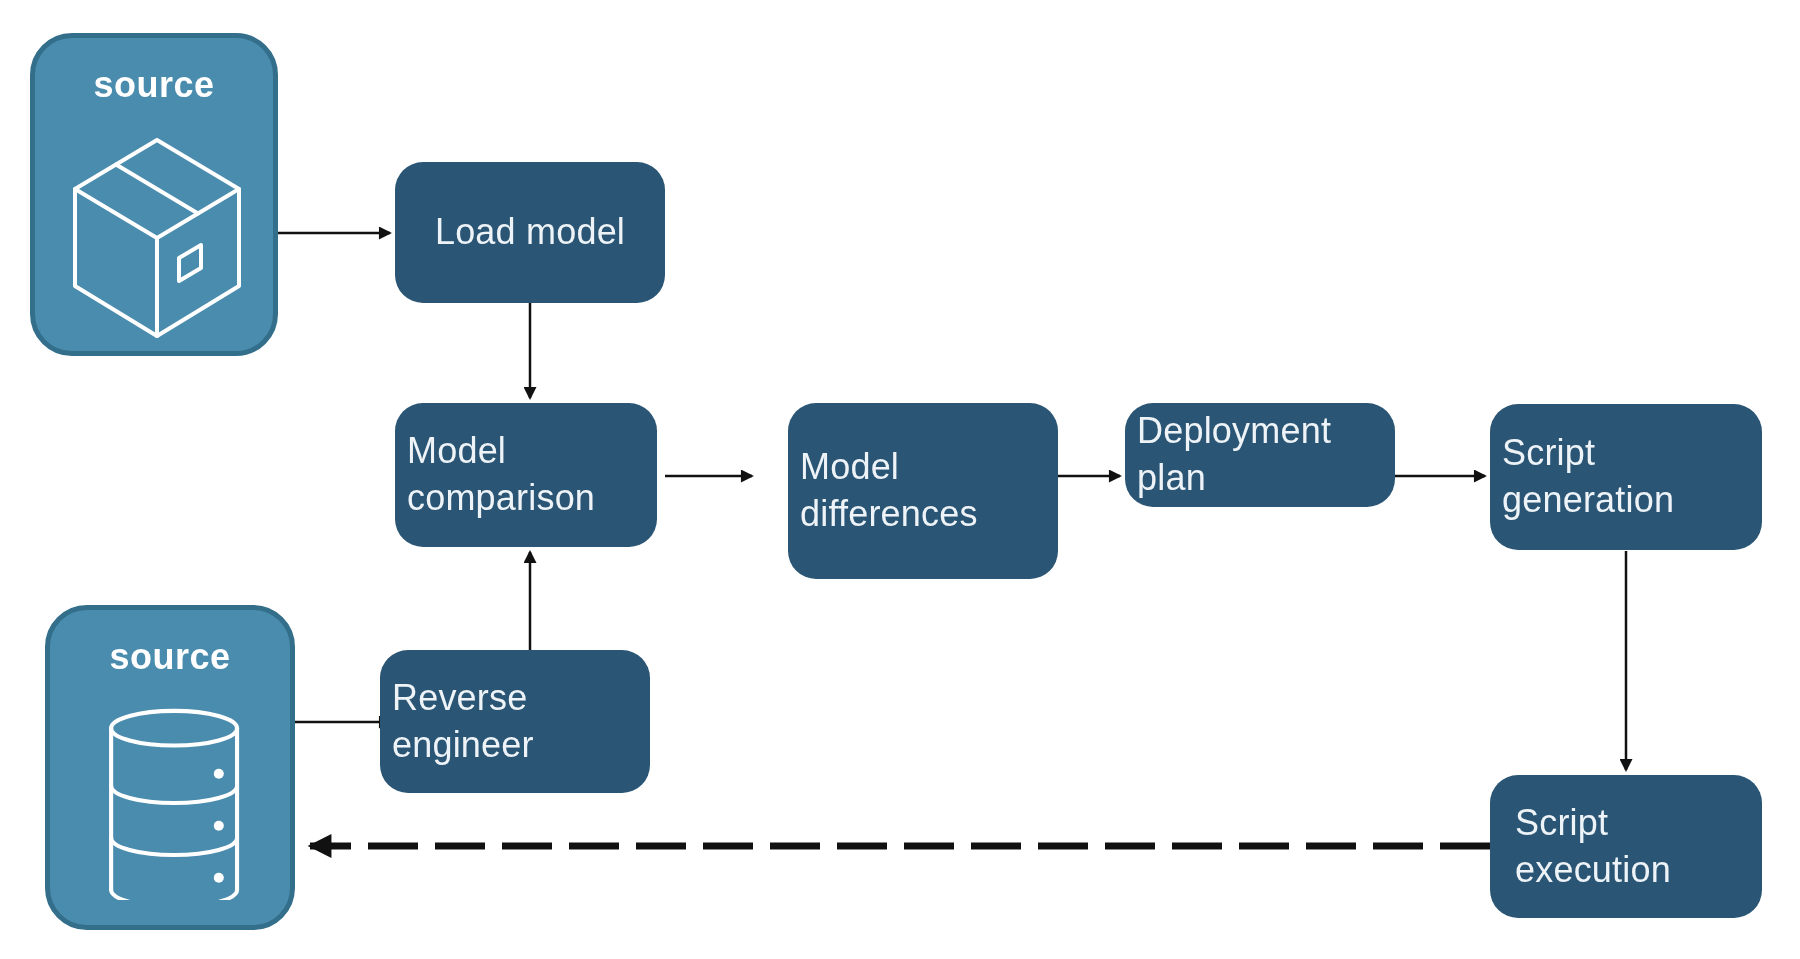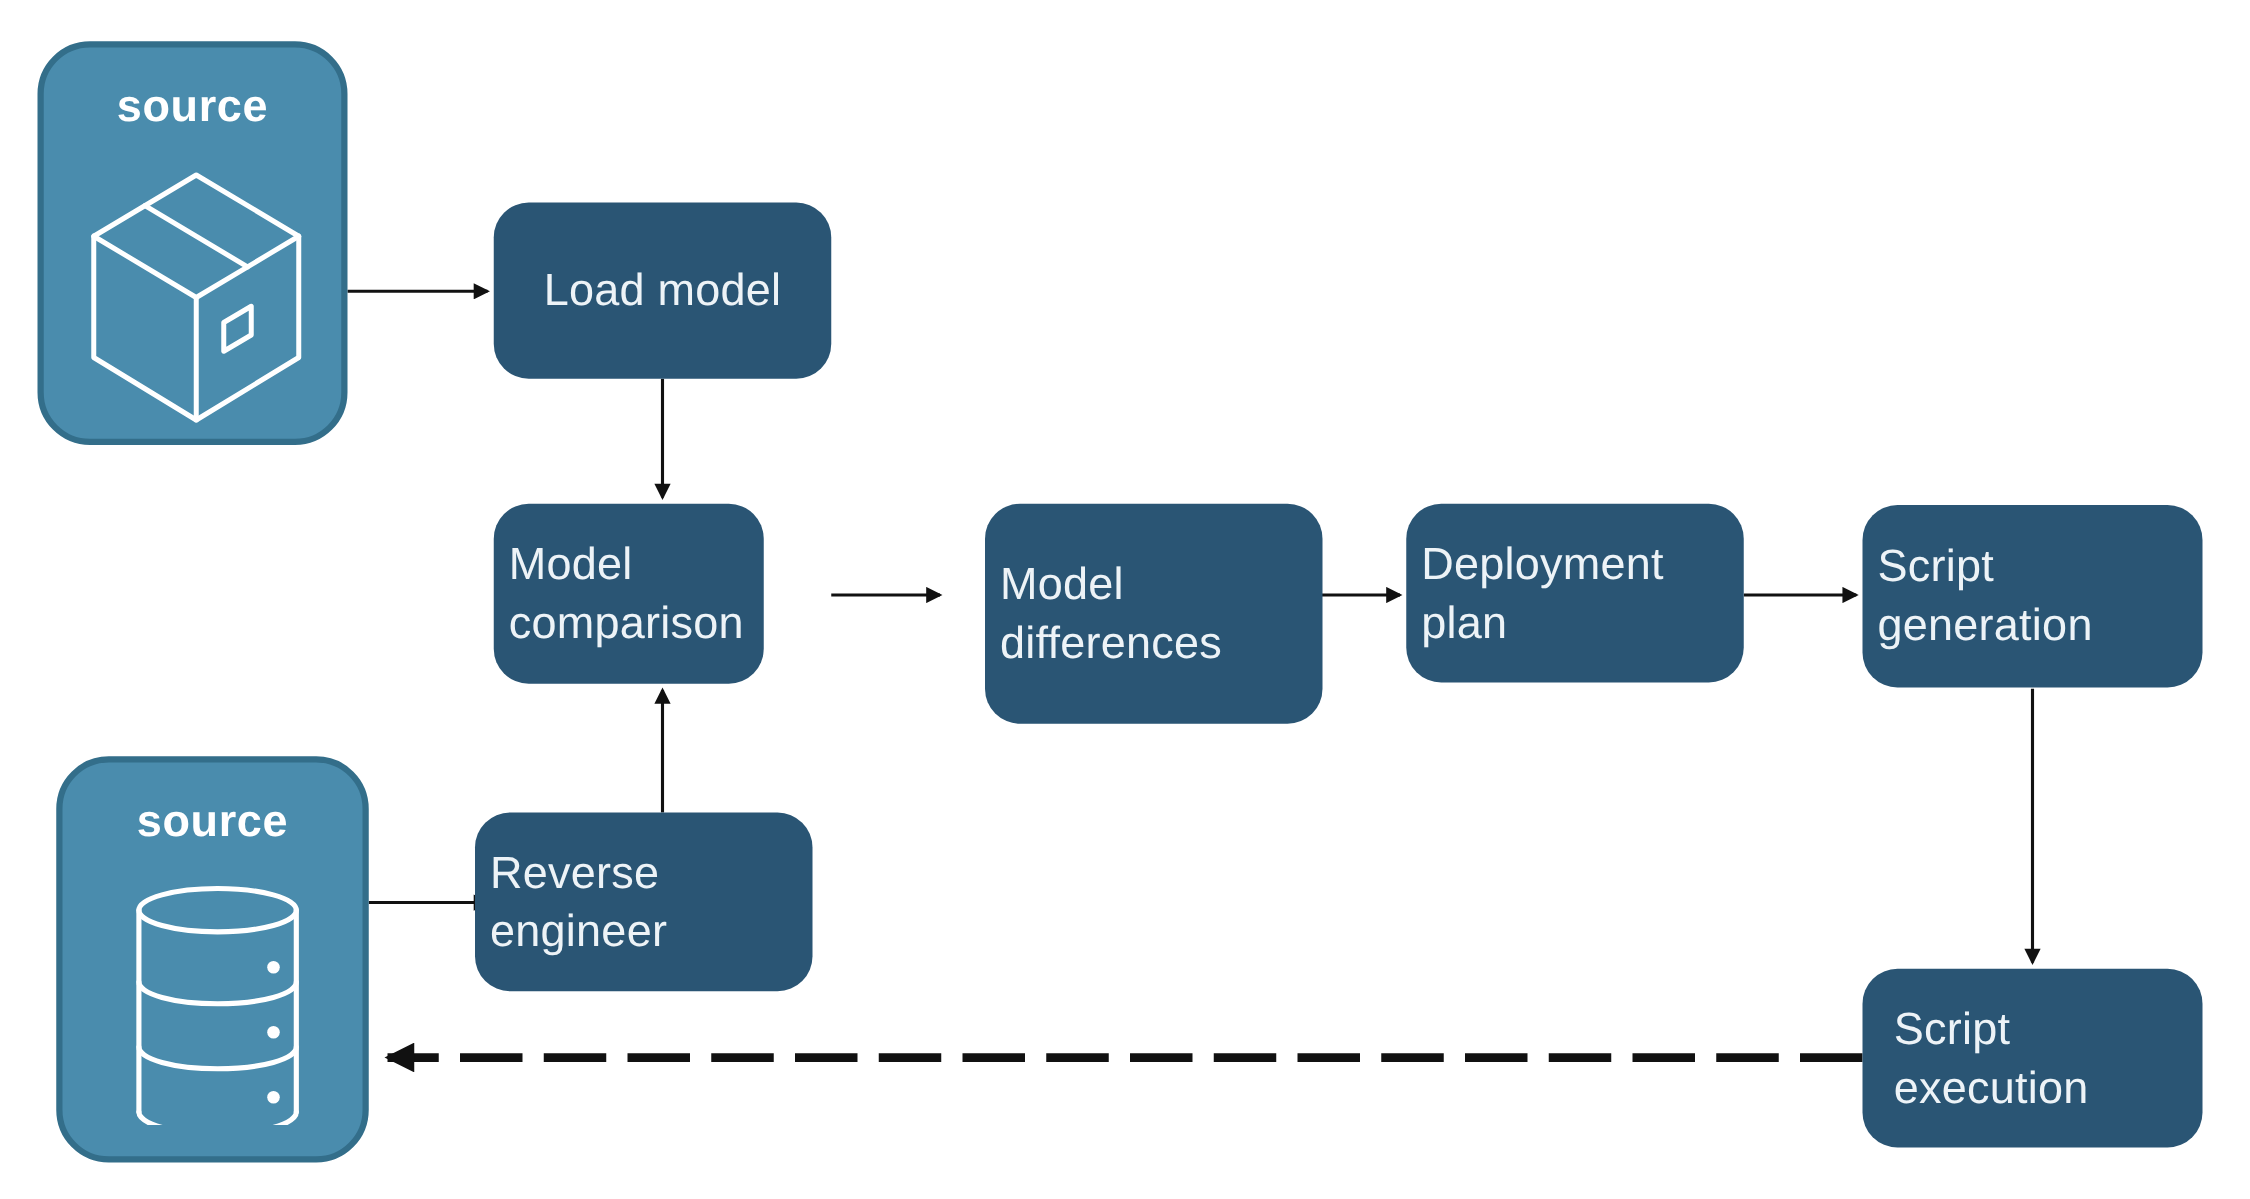--- a/index.html
+++ b/index.html
@@ -126,29 +126,29 @@
         <circle cx="128" cy="131" r="5.5"></circle>
         <circle cx="128" cy="188" r="5.5"></circle>
       </g>
     </svg>
   </div>
 
   <div class="stage" style="left:395px; top:162px; width:270px; height:141px;">
     <span>Load model</span>
   </div>
 
-  <div class="stage" style="left:395px; top:403px; width:216px; height:144px;">
+  <div class="stage" style="left:395px; top:403px; width:262px; height:144px;">
     <span>Model comparison</span>
   </div>
 
   <div class="stage" style="left:740px; top:403px; width:270px; height:176px;margin-left:48px;">
     <span>Model differences</span>
   </div>
 
-  <div class="stage" style="left:1125px; top:403px; width:270px; height:143px;">
+  <div class="stage" style="left:1125px; top:403px; width:270px; height:104px;">
     <span>Deployment plan</span>
   </div>
 
   <div class="stage" style="left:1490px; top:404px; width:272px; height:146px;">
     <span>Script generation</span>
   </div>
 
   <div class="stage" style="left:380px; top:650px; width:270px; height:143px;">
     <span>Reverse engineer</span>
   </div>

